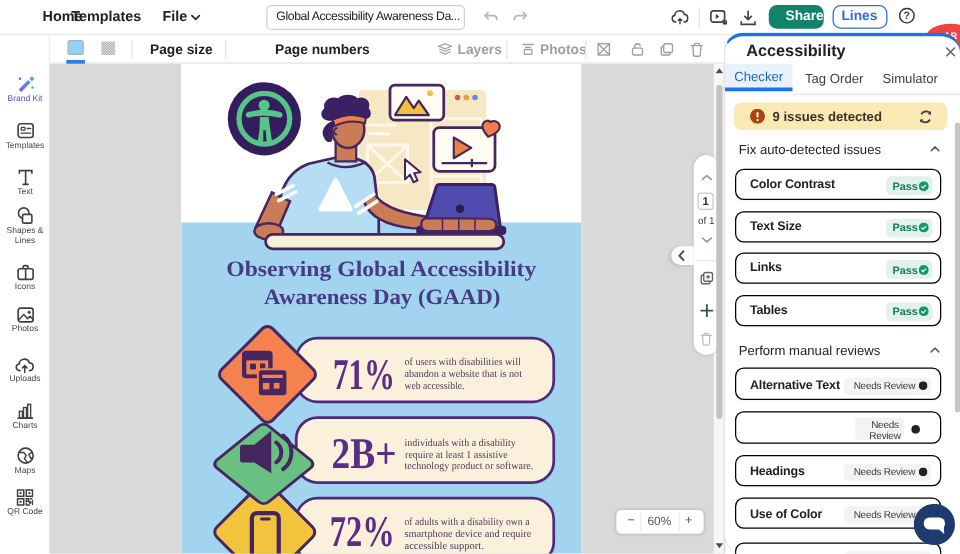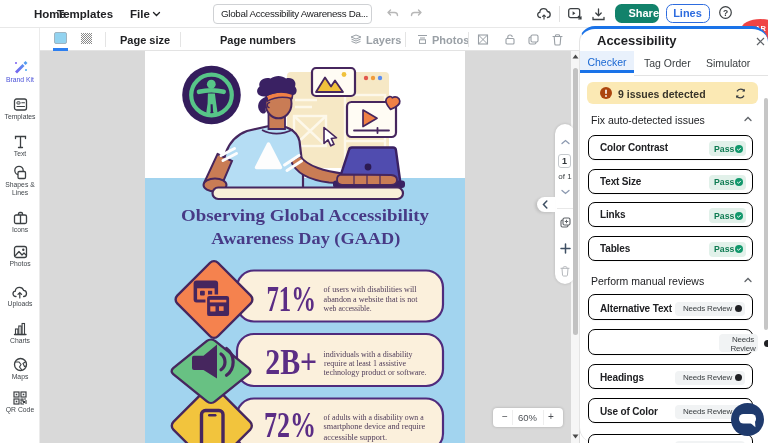--- a/index.html
+++ b/index.html
@@ -461,21 +461,21 @@
     <div class="card" style="top:264.5px;height:26px;">
         <div class="cl" style="top:8px;">Alternative Text</div>
       <div class="pill needs" style="top:7px;">
           <span style="position:absolute;left:6px;top:2.5px;width:53px;text-align:center;white-space:nowrap;">Needs Review</span>
           <svg style="position:absolute;left:59.5px;top:3.8px;" width="7" height="7" viewBox="0 0 7 7">
             <circle cx="3.5" cy="3.5" r="3.5" fill="#202124"></circle>
           </svg>
         </div>
       </div>
     <div class="card" style="top:299.6px;height:26px;">
-      <div class="pill needs" style="left:95px;top:4.4px;width:39px;height:18px;margin-left:35px;">
+      <div class="pill needs" style="left:95px;top:4.4px;width:39px;height:18px;">
         <span style="position:absolute;left:0;top:1.5px;width:48px;text-align:center;">Needs</span>
         <span style="position:absolute;left:0;top:10px;width:48px;text-align:center;">Review</span>
         <svg style="position:absolute;left:45px;top:5.7px;" width="7" height="7" viewBox="0 0 7 7">
             <circle cx="3.5" cy="3.5" r="3.5" fill="#202124"></circle>
           </svg>
       </div>
       </div>
     <div class="card" style="top:335.2px;height:24.5px;">
         <div class="cl" style="top:7px;">Headings</div>
       <div class="pill needs" style="top:5.5px;">

